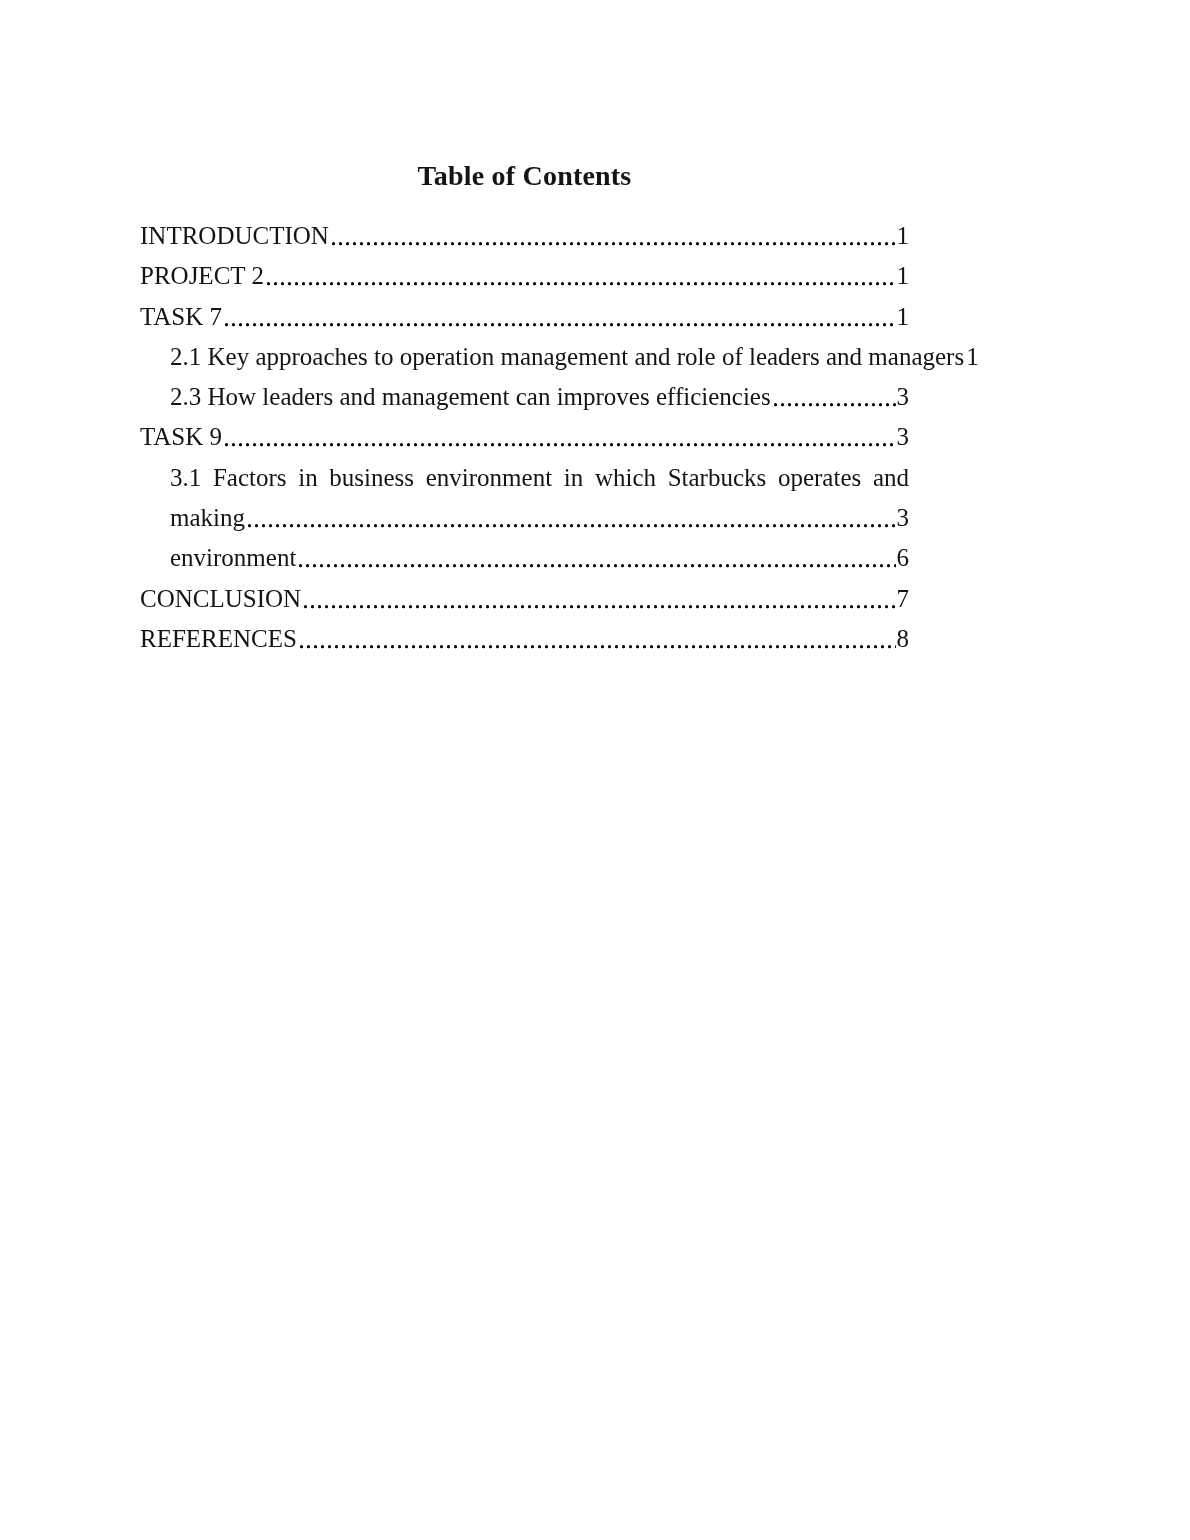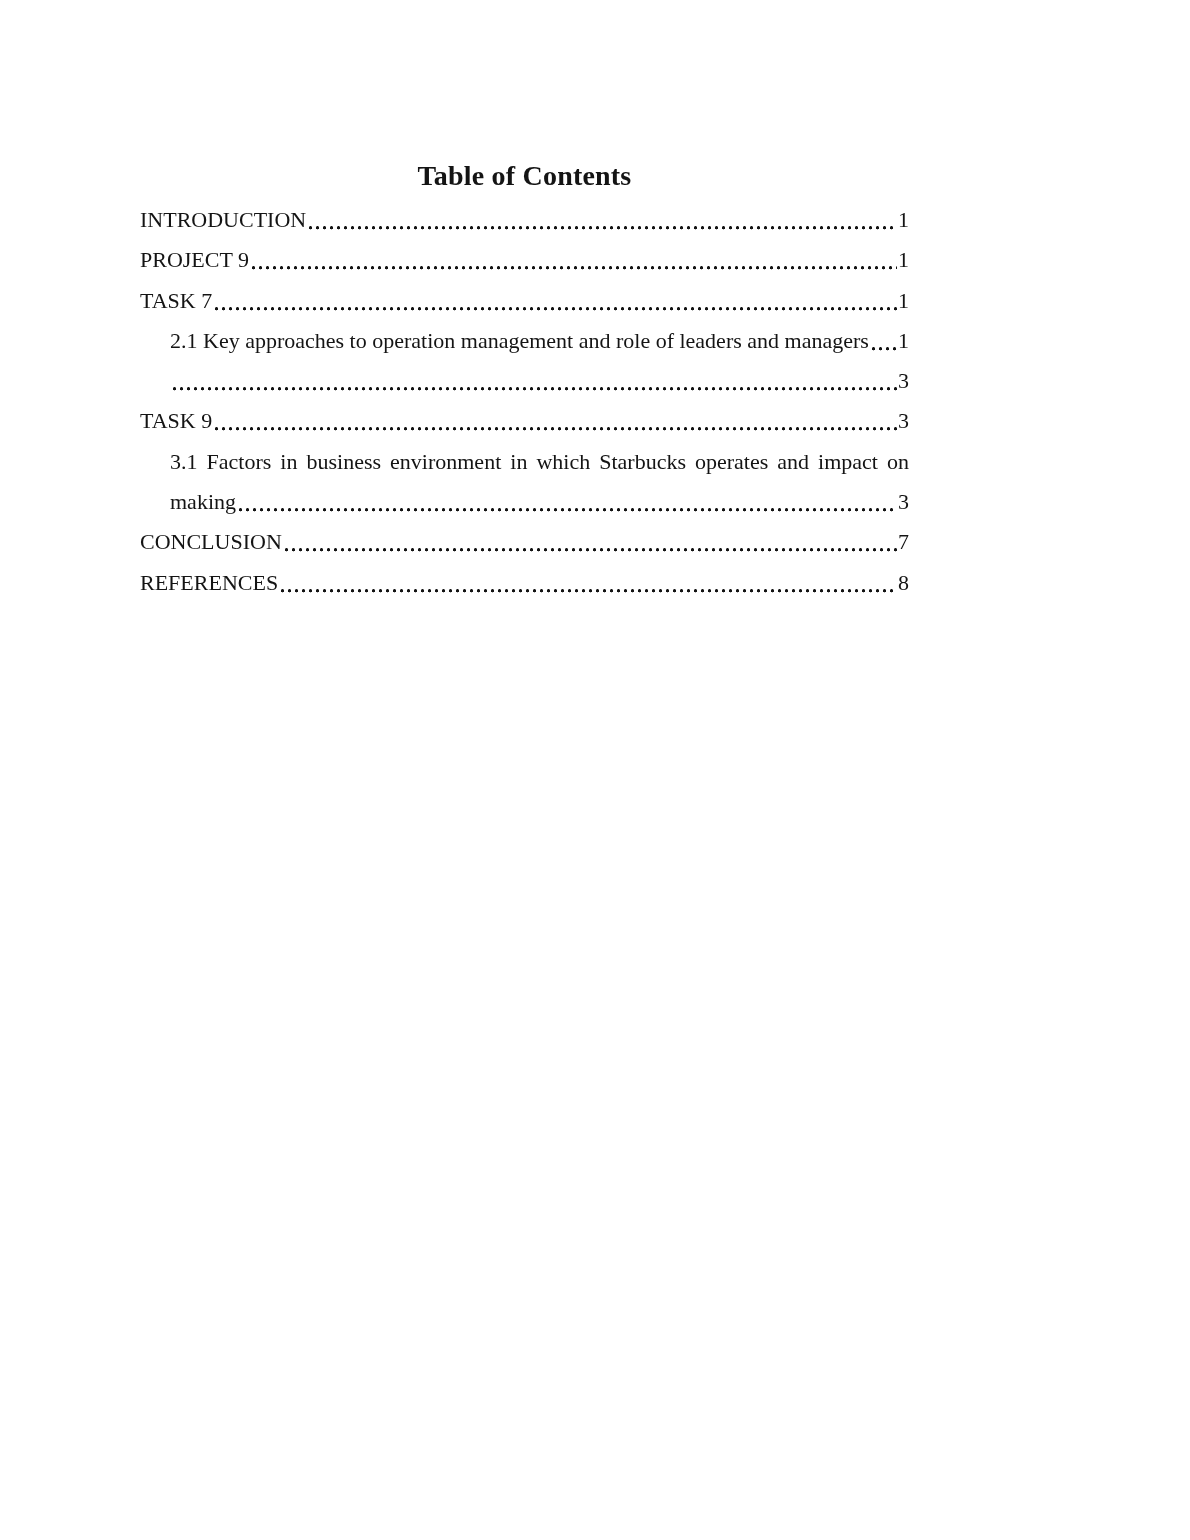--- a/index.html
+++ b/index.html
@@ -21,22 +21,22 @@
     padding: 156px 140px 0 140px;
   }
   .doc-title {
     text-align: center;
     font-size: 28px;
     font-weight: bold;
     line-height: 40px;
     letter-spacing: 0.2px;
   }
   .toc {
-    margin-top: 4px;
-    font-size: 22px;
+    margin-top: 20px;
+    font-size: 25px;
   }
   .entry { }
   .entry.lvl1 { padding-left: 30px; font-family: Liberation Serif, serif; }
   .row {
     display: flex;
     line-height: 40.3px;
     height: 40.3px;
   }
   .txt {
     white-space: nowrap;
@@ -75,21 +75,21 @@
       <div class="entry lvl0">
         <div class="row">
           <span class="txt">INTRODUCTION</span>
           <span class="dots"></span>
           <span class="pg">1</span>
         </div>
       </div>
 
       <div class="entry lvl0">
         <div class="row">
-          <span class="txt">PROJECT 9</span>
+          <span class="txt">PROJECT 2</span>
           <span class="dots"></span>
           <span class="pg">1</span>
         </div>
       </div>
 
       <div class="entry lvl0">
         <div class="row">
           <span class="txt">TASK 7</span>
           <span class="dots"></span>
           <span class="pg">1</span>
@@ -100,20 +100,21 @@
         <div class="row">
           <span class="txt">2.1 Key approaches to operation management and role of leaders and managers</span>
           <span class="dots"></span>
           <span class="pg">1</span>
         </div>
       </div>
 
 
       <div class="entry lvl1">
         <div class="row">
+          <span class="txt">2.3 How leaders and management can improves efficiencies</span>
           <span class="dots"></span>
           <span class="pg">3</span>
         </div>
       </div>
 
       <div class="entry lvl0">
         <div class="row">
           <span class="txt">TASK 9</span>
           <span class="dots"></span>
           <span class="pg">3</span>
@@ -124,20 +125,25 @@
         <div class="just">3.1 Factors in business environment in which Starbucks operates and impact on decision-</div>
         <div class="row">
           <span class="txt">making</span>
           <span class="dots"></span>
           <span class="pg">3</span>
         </div>
       </div>
 
 
       <div class="entry lvl1">
+        <div class="row">
+          <span class="txt">environment</span>
+          <span class="dots"></span>
+          <span class="pg">6</span>
+        </div>
       </div>
 
       <div class="entry lvl0">
         <div class="row">
           <span class="txt">CONCLUSION</span>
           <span class="dots"></span>
           <span class="pg">7</span>
         </div>
       </div>
 

